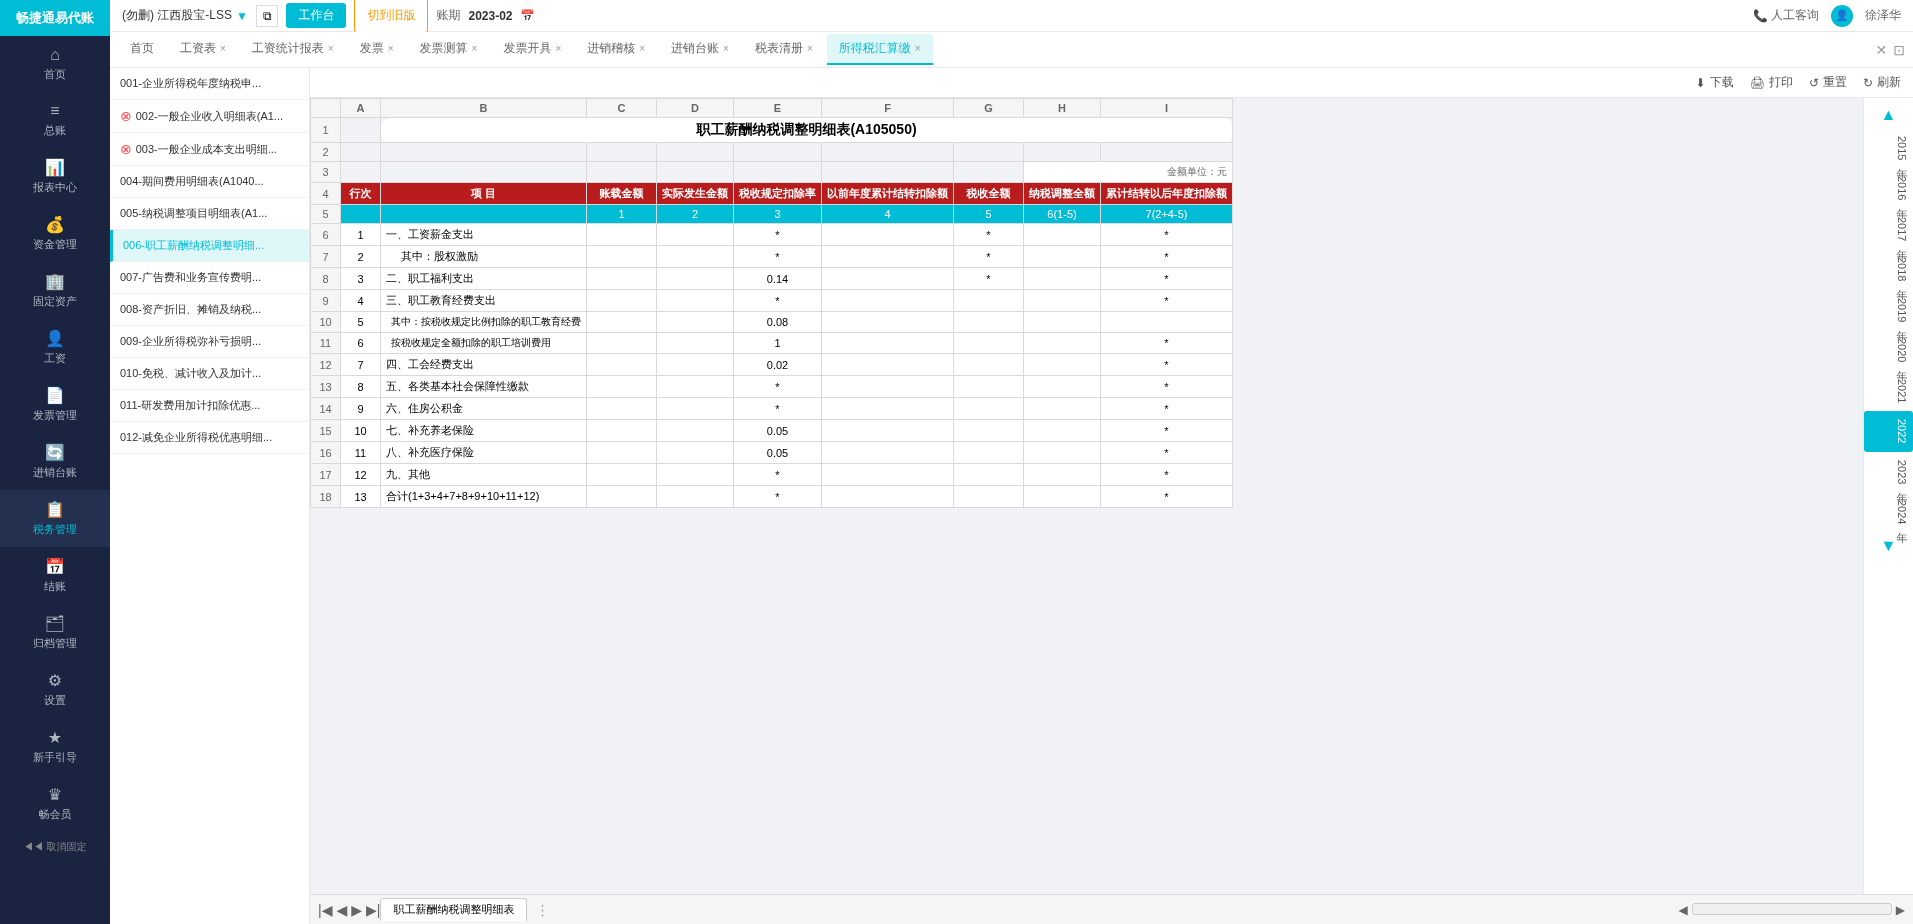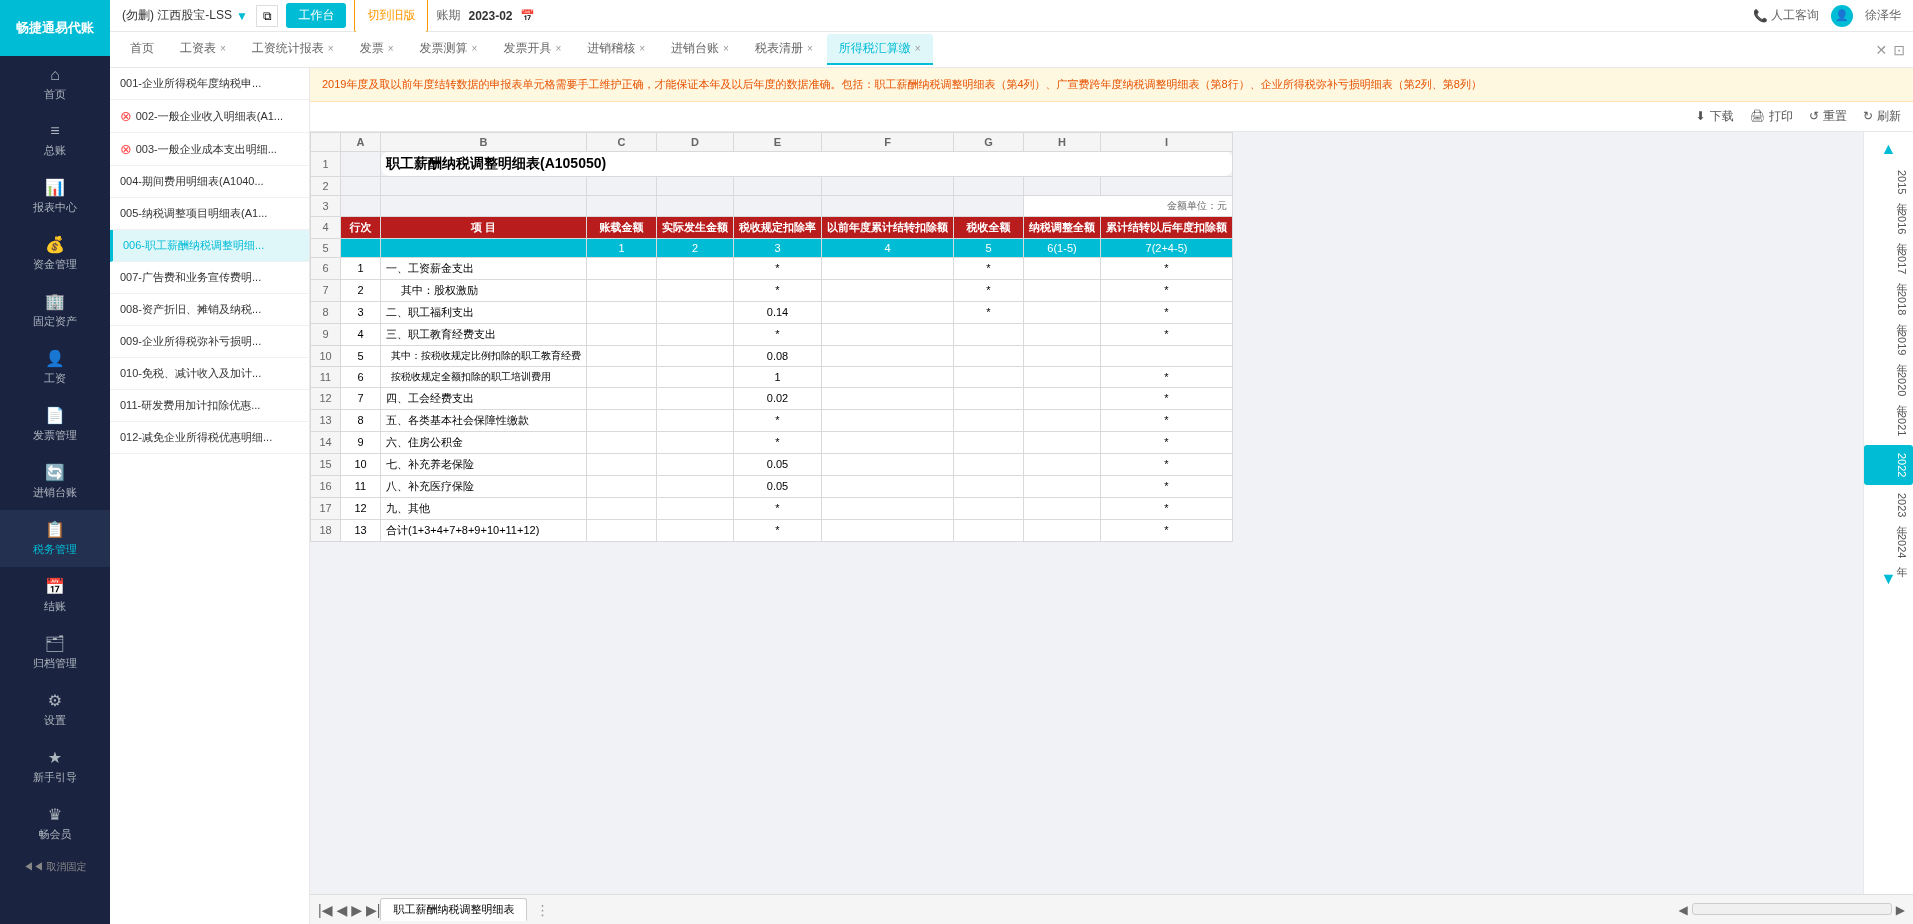--- a/index.html
+++ b/index.html
@@ -1,20 +1,20 @@
 <!DOCTYPE html>
 <html><head>
   <meta charset="utf-8">
   <style>
     * { box-sizing: border-box; margin: 0; padding: 0; }
     body { font-family: 'Microsoft YaHei', Arial, sans-serif; font-size: 12px; background: #f0f2f5; display: flex; height: 924px; overflow: hidden; }
 
     
     .sidebar { width: 110px; background: #1a2340; color: #fff; display: flex; flex-direction: column; flex-shrink: 0; }
-    .sidebar-logo { background: #00bcd4; padding: 10px 8px; font-size: 13px; font-weight: bold; color: #fff; text-align: center; height: 56px; display: flex; align-items: center; justify-content: center; }
+    .sidebar-logo { background: #00bcd4; padding: 10px 8px; font-size: 13px; font-weight: bold; color: #fff; text-align: center; height: 36px; display: flex; align-items: center; justify-content: center; }
     .sidebar-item { display: flex; flex-direction: column; align-items: center; padding: 10px 4px; cursor: pointer; color: #adb5bd; font-size: 11px; gap: 3px; }
     .sidebar-item.active { background: #243050; color: #00bcd4; }
     .sidebar-item .icon { font-size: 16px; }
 
     
     .main { flex: 1; display: flex; flex-direction: column; overflow: hidden; }
 
     
     .topbar { background: #fff; height: 32px; display: flex; align-items: center; padding: 0 12px; border-bottom: 1px solid #e8e8e8; gap: 8px; flex-shrink: 0; }
     .topbar-company { display: flex; align-items: center; gap: 4px; font-size: 12px; color: #333; }
@@ -247,23 +247,20 @@
       <div class="list-item">
         <span>011-研发费用加计扣除优惠...</span>
       </div>
       <div class="list-item">
         <span>012-减免企业所得税优惠明细...</span>
       </div>
     </div>
 
     <div class="spreadsheet-area">
 
-      <div class="warning-banner">
-        <span>2019年度及取以前年度结转数据的申报表单元格需要手工维护正确，才能保证本年及以后年度的数据准确。包括：职工薪酬纳税调整明细表（第4列）、广宣费跨年度纳税调整明细表（第8行）、企业所得税弥补亏损明细表（第2列、第8列）</span>
-      </div>
 
       <div class="sheet-toolbar">
         <div style="flex:1"></div>
         <div class="toolbar-btn">
           <span>⬇</span>
           <span>下载</span>
         </div>
         <div class="toolbar-btn">
           <span>🖨</span>
           <span>打印</span>
@@ -295,21 +292,21 @@
                 <th class="col-header">G</th>
                 <th class="col-header">H</th>
                 <th class="col-header">I</th>
               </tr>
             </thead>
             <tbody>
 
               <tr>
                 <td class="row-num">1</td>
                 <td></td>
-                <td colspan="8" class="title-row" style="font-size:14px; font-weight:bold; background:#fff;border-radius:9px;">
+                <td colspan="8" class="title-row" style="text-align:center; font-size:14px; font-weight:bold; background:#fff;border-radius:9px;">
                   <span>职工薪酬纳税调整明细表(A105050)</span>
                 </td>
               </tr>
 
               <tr>
                 <td class="row-num">2</td>
                 <td></td>
                 <td></td>
                 <td></td>
                 <td></td>

